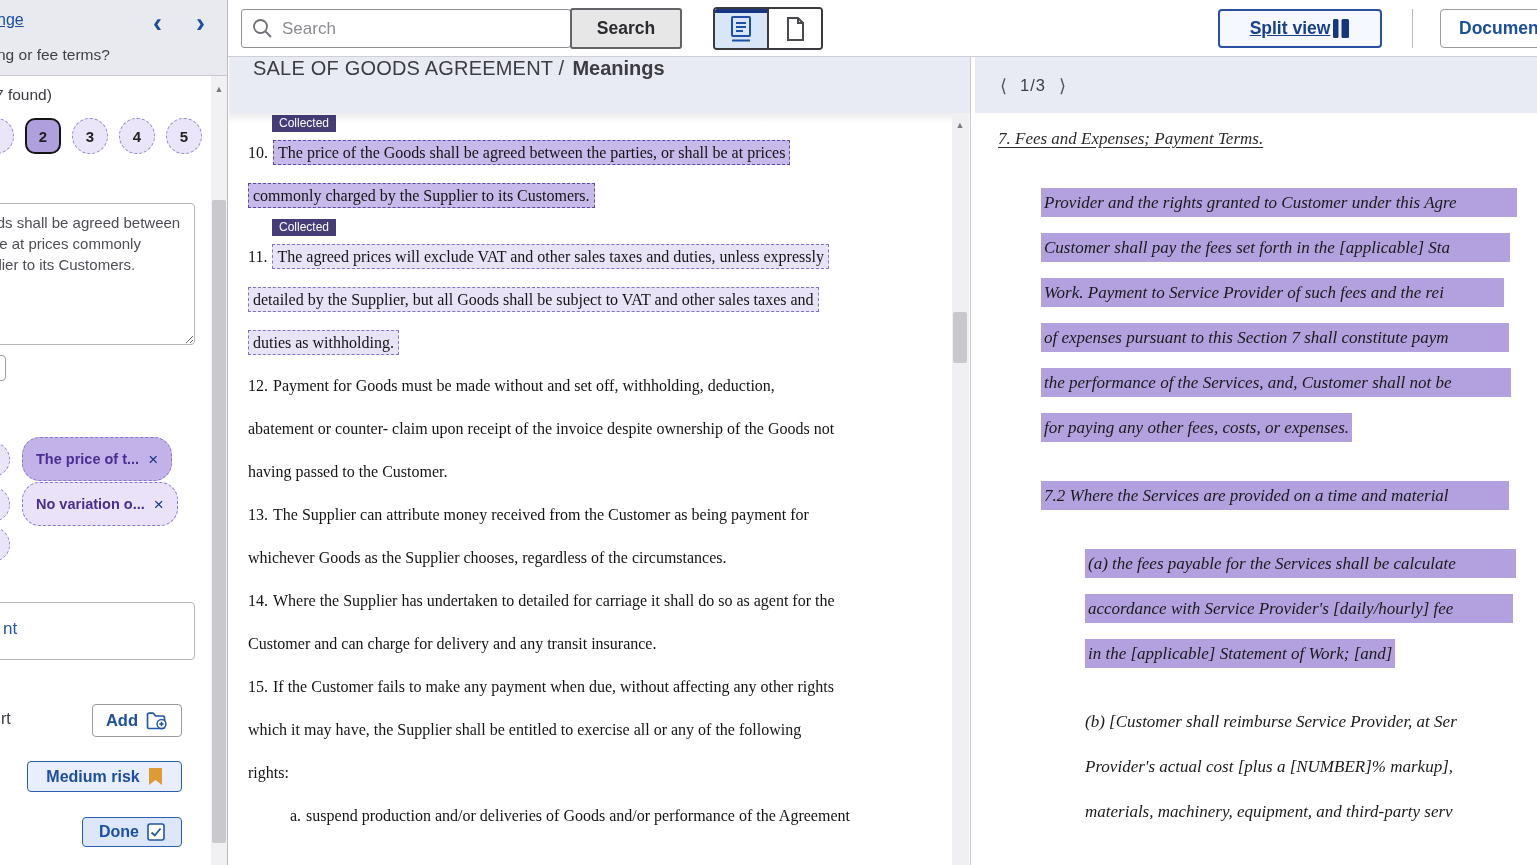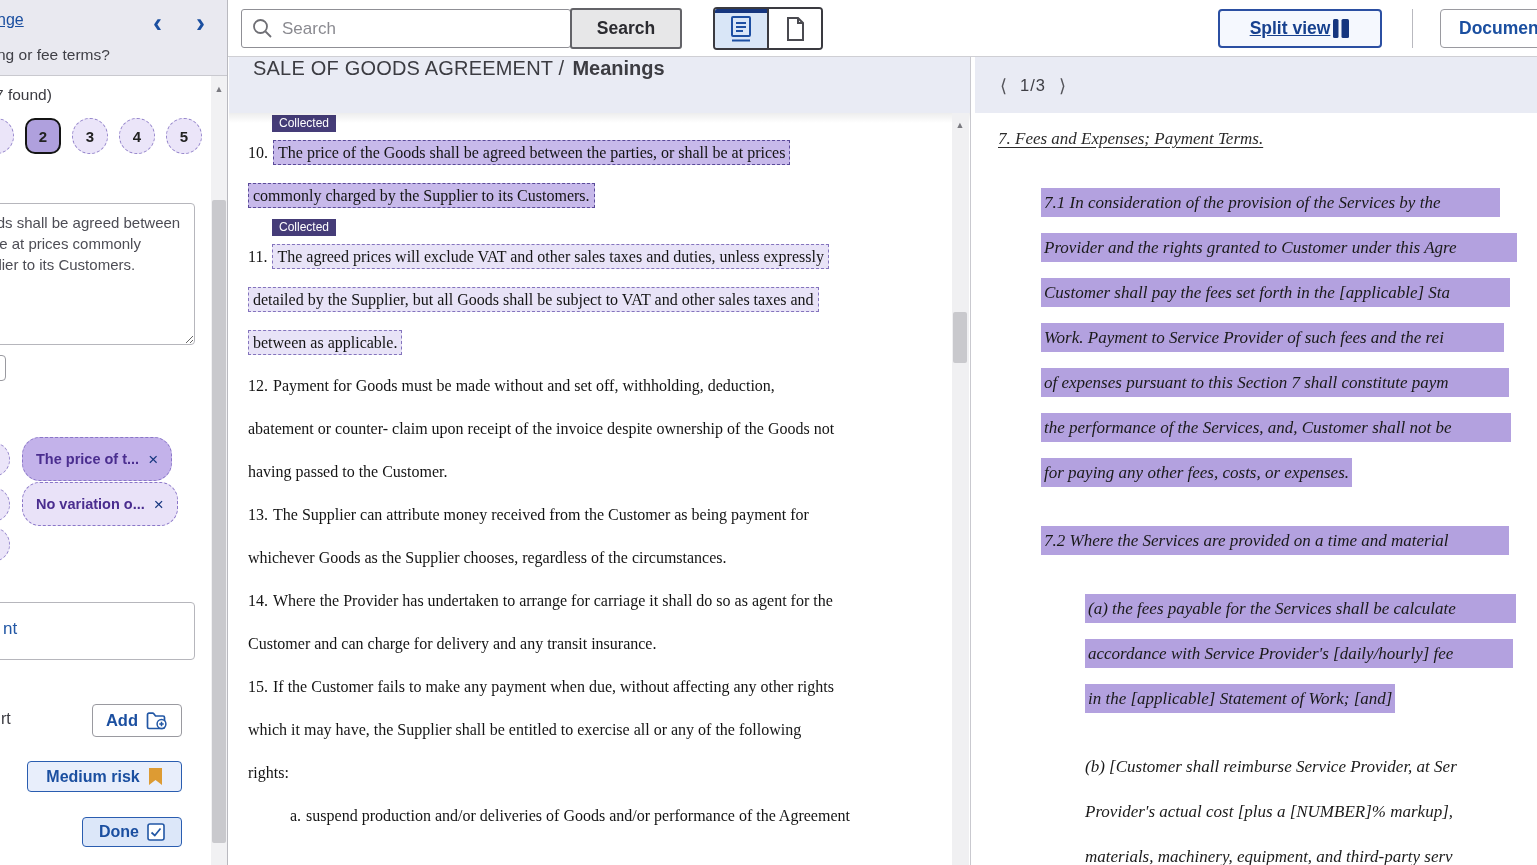--- a/index.html
+++ b/index.html
@@ -251,27 +251,27 @@
   </div>
 
   <div id="center-doc">
     <div id="clauses">
         <div class="badge-row"><span class="collected-badge">Collected</span></div>
         <div class="doc-line"><span class="clause-num">10.</span><span class="hl hl-dark">The price of the Goods shall be agreed between the parties, or shall be at prices</span></div>
         <div class="doc-line"><span class="hl hl-dark">commonly charged by the Supplier to its Customers.</span></div>
         <div class="badge-row"><span class="collected-badge">Collected</span></div>
         <div class="doc-line"><span class="clause-num">11.</span><span class="hl hl-light">The agreed prices will exclude VAT and other sales taxes and duties, unless expressly</span></div>
         <div class="doc-line"><span class="hl hl-light">detailed by the Supplier, but all Goods shall be subject to VAT and other sales taxes and</span></div>
-        <div class="doc-line"><span class="hl hl-light">between as applicable.</span></div>
+        <div class="doc-line"><span class="hl hl-light">duties as withholding.</span></div>
         <div class="doc-line"><span class="clause-num">12.</span><span>Payment for Goods must be made without and set off, withholding, deduction,</span></div>
         <div class="doc-line"><span>abatement or counter- claim upon receipt of the invoice despite ownership of the Goods not</span></div>
         <div class="doc-line"><span>having passed to the Customer.</span></div>
         <div class="doc-line"><span class="clause-num">13.</span><span>The Supplier can attribute money received from the Customer as being payment for</span></div>
         <div class="doc-line"><span>whichever Goods as the Supplier chooses, regardless of the circumstances.</span></div>
-        <div class="doc-line"><span class="clause-num">14.</span><span>Where the Provider has undertaken to arrange for carriage it shall do so as agent for the</span></div>
+        <div class="doc-line"><span class="clause-num">14.</span><span>Where the Supplier has undertaken to detailed for carriage it shall do so as agent for the</span></div>
         <div class="doc-line"><span>Customer and can charge for delivery and any transit insurance.</span></div>
         <div class="doc-line"><span class="clause-num">15.</span><span>If the Customer fails to make any payment when due, without affecting any other rights</span></div>
         <div class="doc-line"><span>which it may have, the Supplier shall be entitled to exercise all or any of the following</span></div>
         <div class="doc-line"><span>rights:</span></div>
         <div class="doc-line indent"><span class="clause-num">a.</span><span>suspend production and/or deliveries of Goods and/or performance of the Agreement</span></div>
       </div>
     <div id="center-scroll" class="sb-track">
       <div class="sb-arrow" style="top:7px">▲</div>
       <div id="center-thumb" class="sb-thumb"></div>
     </div>
@@ -282,21 +282,20 @@
   <div id="right-title">
     <span class="pg-arrow">⟨</span>
     <span class="pg-num">1/3</span>
     <span class="pg-arrow">⟩</span>
   </div>
 
   <div id="right-doc">
     <div id="right-heading">7. Fees and Expenses; Payment Terms.</div>
     <div id="right-blocks">
         <div class="r-block lv1">
-          <div class="r-line"><span class="r-hl cut">7.1 In consideration of the provision of the Services by the</span></div>
           <div class="r-line"><span class="r-hl cut">Provider and the rights granted to Customer under this Agre</span></div>
           <div class="r-line"><span class="r-hl cut">Customer shall pay the fees set forth in the [applicable] Sta</span></div>
           <div class="r-line"><span class="r-hl cut">Work. Payment to Service Provider of such fees and the rei</span></div>
           <div class="r-line"><span class="r-hl cut">of expenses pursuant to this Section 7 shall constitute paym</span></div>
           <div class="r-line"><span class="r-hl cut">the performance of the Services, and, Customer shall not be</span></div>
           <div class="r-line"><span class="r-hl">for paying any other fees, costs, or expenses.</span></div>
         </div>
         <div class="r-block lv1">
           <div class="r-line"><span class="r-hl cut">7.2 Where the Services are provided on a time and material</span></div>
         </div>

